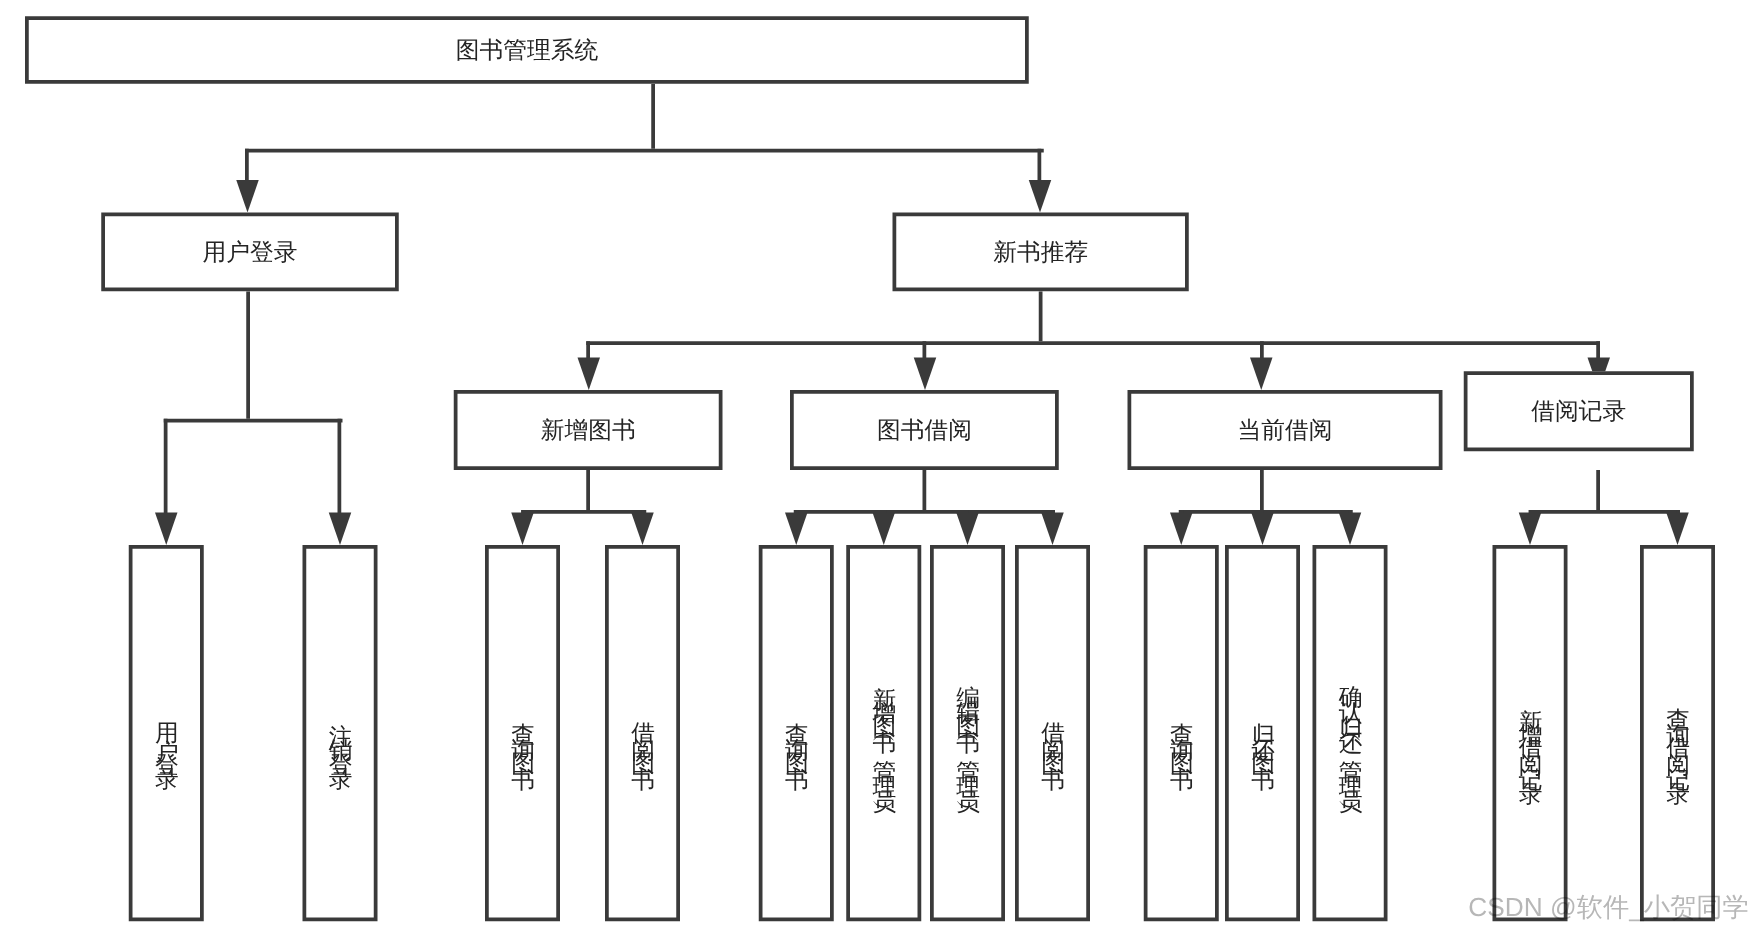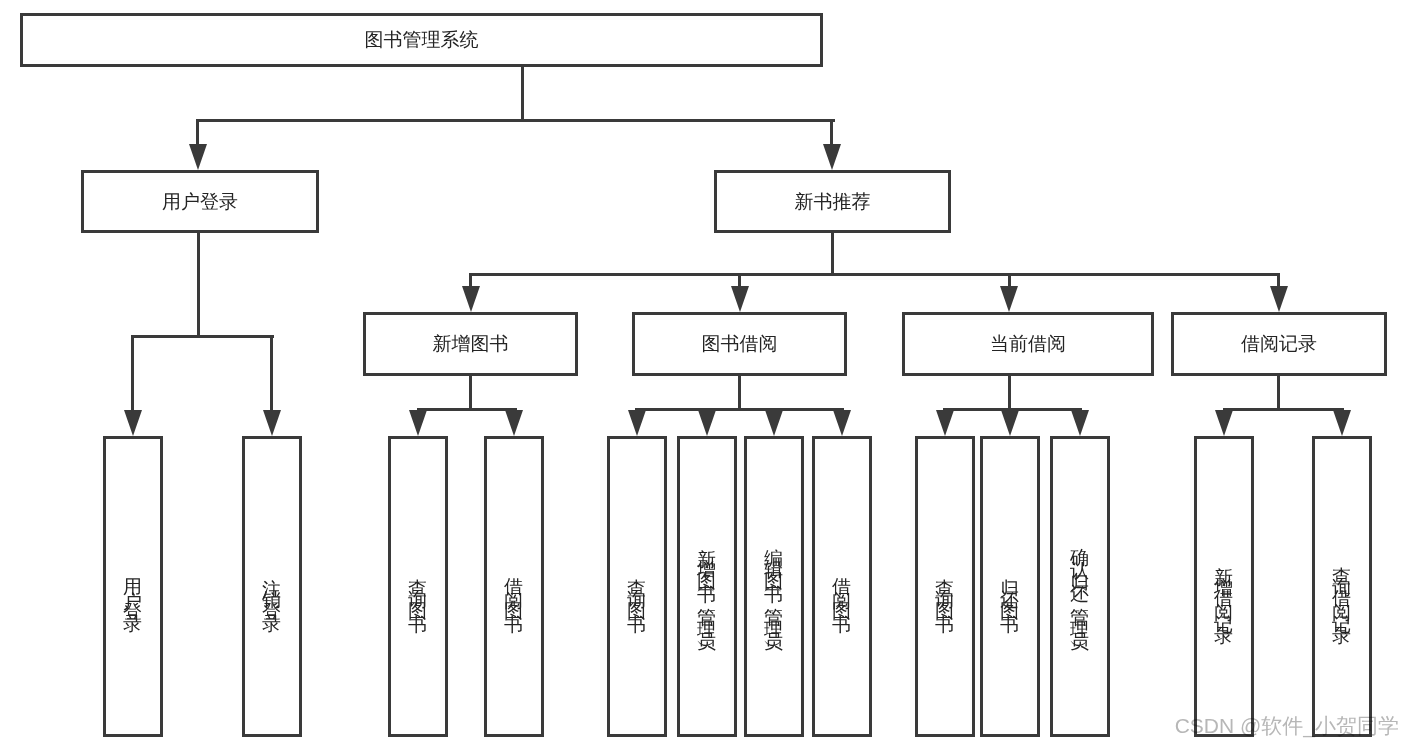--- a/index.html
+++ b/index.html
@@ -49,21 +49,21 @@
 
   <div class="box" style="left:363px;top:312px;width:215px;height:64px;">
     <span>新增图书</span>
   </div>
   <div class="box" style="left:632px;top:312px;width:215px;height:64px;">
     <span>图书借阅</span>
   </div>
   <div class="box" style="left:902px;top:312px;width:252px;height:64px;">
     <span>当前借阅</span>
   </div>
-  <div class="box" style="left:1171px;top:312px;width:216px;height:64px;">
+  <div class="box" style="left:1171px;top:297px;width:184px;height:64px;">
     <span>借阅记录</span>
   </div>
 
   <div class="box leaf" style="left:103px;">
     <span class="vtext">用户登录</span>
   </div>
   <div class="box leaf" style="left:242px;">
     <span class="vtext">注销登录</span>
   </div>
   <div class="box leaf" style="left:388px;">

